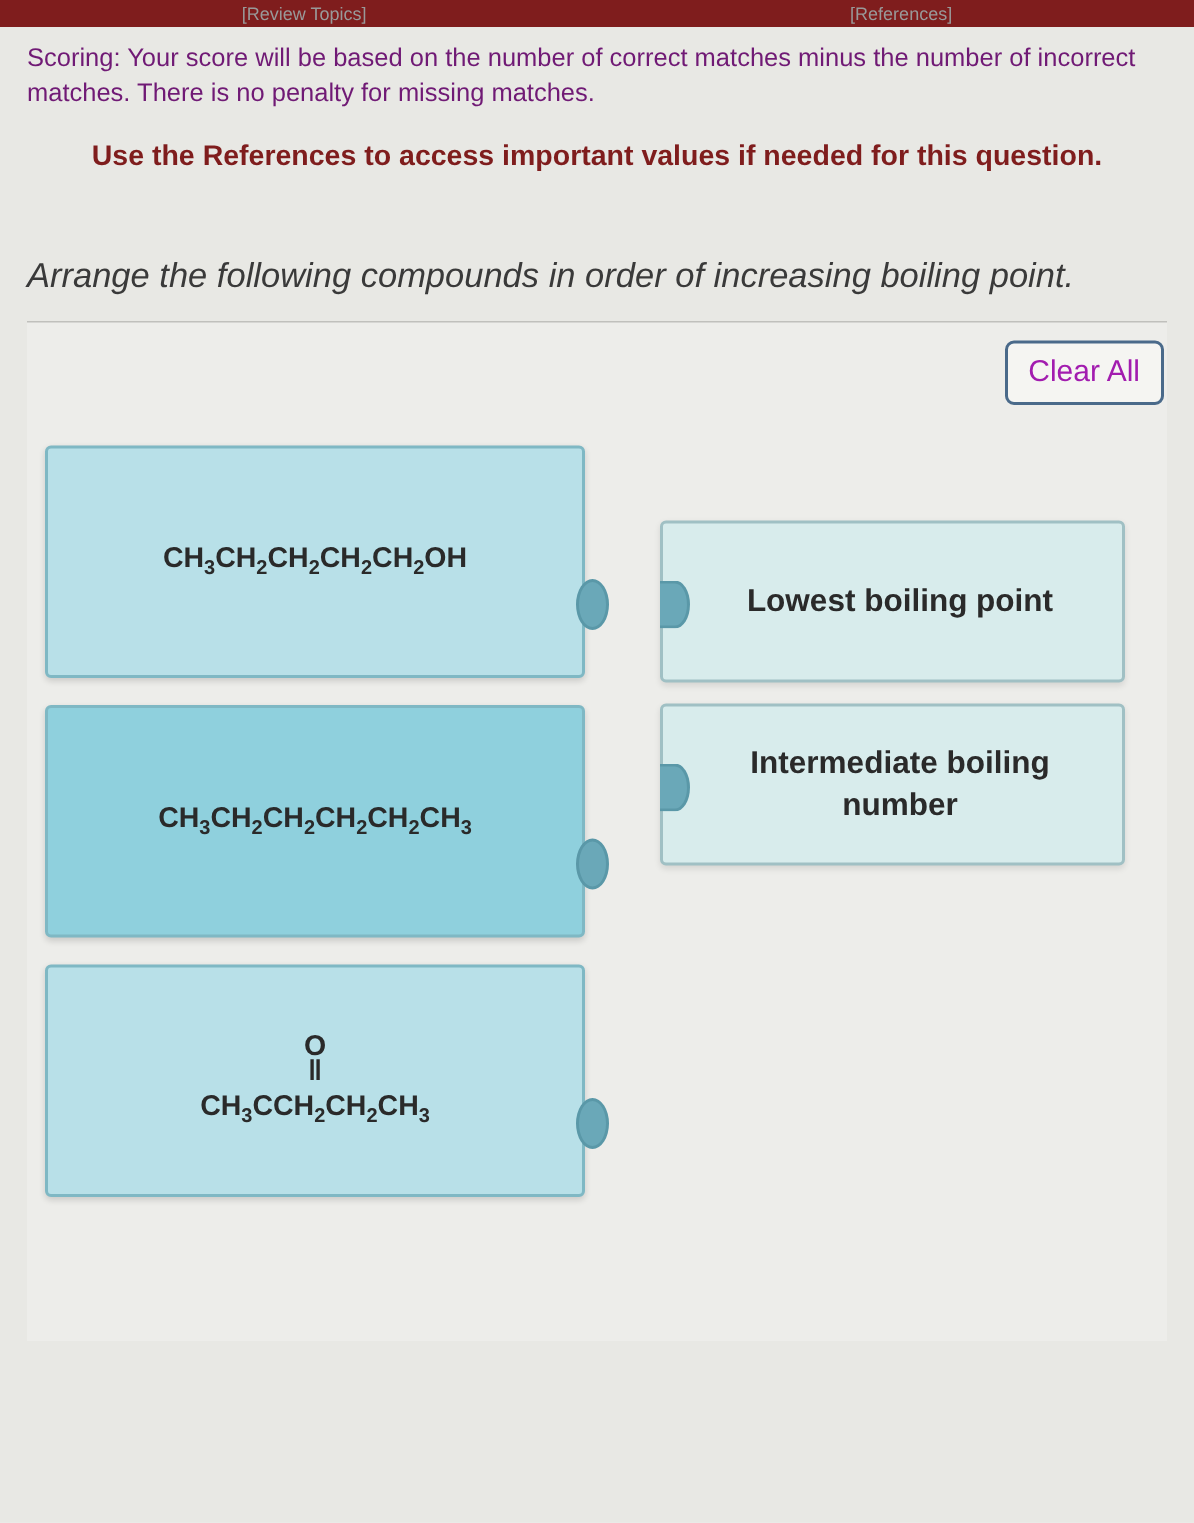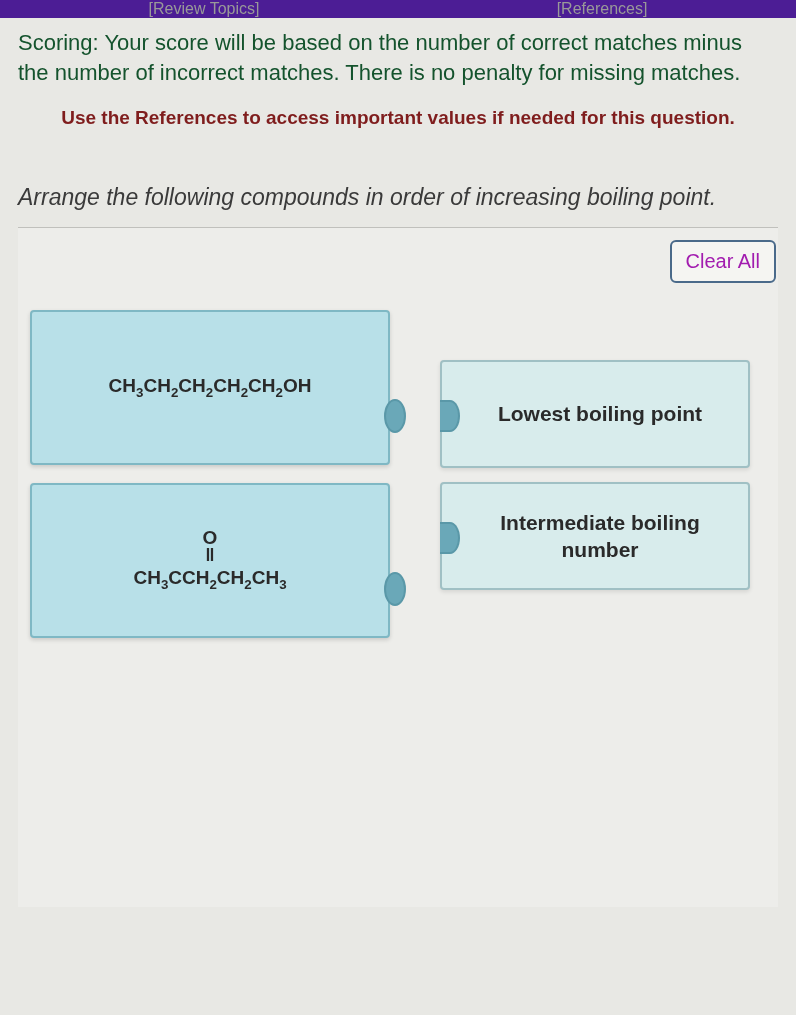--- a/index.html
+++ b/index.html
@@ -6,35 +6,35 @@
     body {
       width: 796px;
       height: 1015px;
       background: #e8e8e4;
       font-family: Arial, sans-serif;
       color: #2a2a2a;
       overflow: hidden;
     }
     .top-bar {
       height: 18px;
-      background: #4c1d95;
+      background: #7f1d1d;
       display: flex;
       justify-content: space-around;
       align-items: center;
       color: #888;
-      font-size: 16px;
+      font-size: 12px;
     }
     .top-bar span { color: #999; }
     .content {
       padding: 10px 18px 0 18px;
     }
     .scoring {
-      font-size: 22px;
+      font-size: 17px;
       line-height: 1.35;
-      color: #14532d;
+      color: #701a75;
       margin-bottom: 18px;
     }
     .references-note {
       font-size: 19px;
       font-weight: bold;
       text-align: center;
       color: #7f1d1d;
       margin-bottom: 50px;
       line-height: 1.4;
     }
@@ -156,20 +156,24 @@
 
   <div class="work-area">
     <button class="clear-all">Clear All</button>
 
     <div class="columns">
       <div class="left-col">
         <div class="compound-card">
           <div class="compound-label">CH<sub>3</sub>CH<sub>2</sub>CH<sub>2</sub>CH<sub>2</sub>CH<sub>2</sub>OH</div>
           <div class="puzzle-tab-out"></div>
         </div>
+        <div class="compound-card selected">
+          <div class="compound-label">CH<sub>3</sub>CH<sub>2</sub>CH<sub>2</sub>CH<sub>2</sub>CH<sub>2</sub>CH<sub>3</sub></div>
+          <div class="puzzle-tab-out"></div>
+        </div>
         <div class="compound-card">
           <div class="compound-label"><span class="dbond">O<br>‖</span><br>CH<sub>3</sub>CCH<sub>2</sub>CH<sub>2</sub>CH<sub>3</sub></div>
           <div class="puzzle-tab-out"></div>
         </div>
       </div>
 
       <div class="right-col">
         <div class="target-card">
           <div class="puzzle-tab-in"></div>
           <div class="target-label">Lowest boiling point</div>

